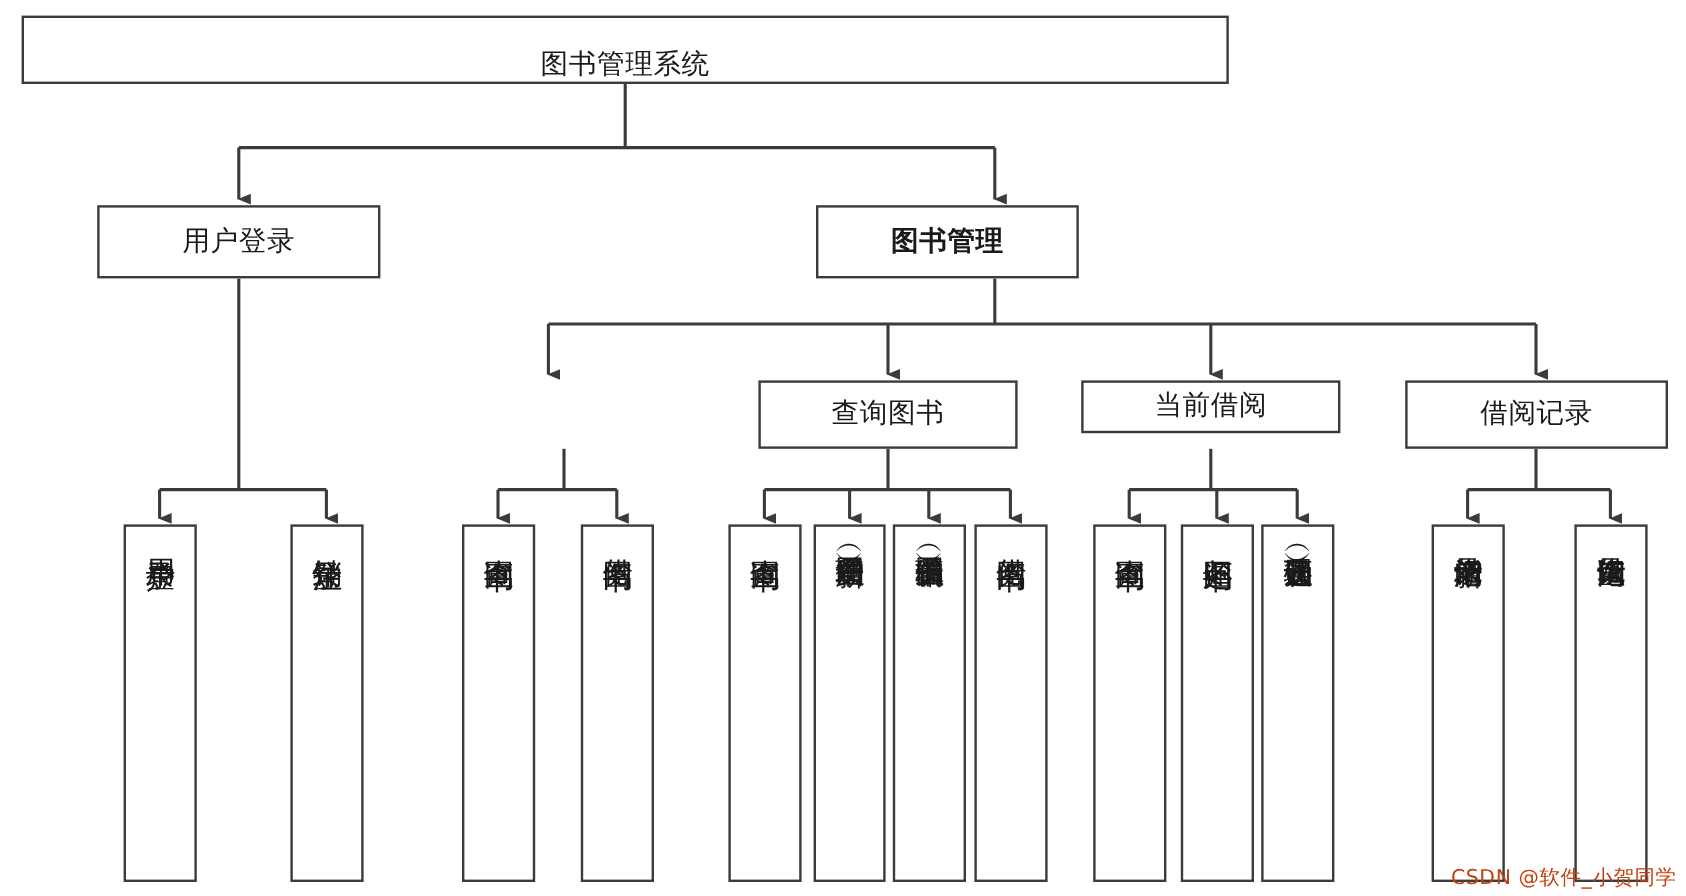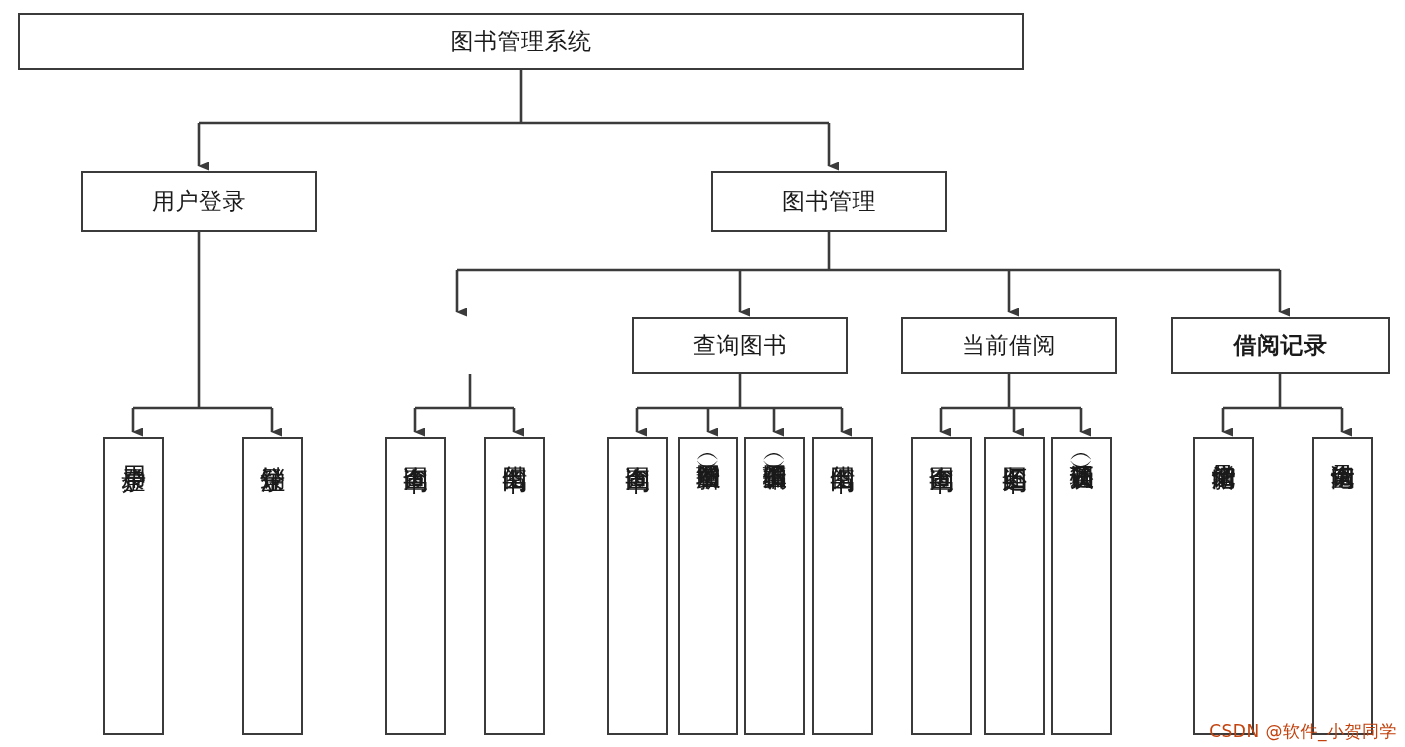--- a/index.html
+++ b/index.html
@@ -121,38 +121,38 @@
       <path d="M1014,408 L1014,432" marker-end="url(#arrowhead)"></path>
       <path d="M1081,408 L1081,432" marker-end="url(#arrowhead)"></path>
 
       <path d="M1280,374 L1280,408"></path>
       <path d="M1223,408 L1342,408"></path>
       <path d="M1223,408 L1223,432" marker-end="url(#arrowhead)"></path>
       <path d="M1342,408 L1342,432" marker-end="url(#arrowhead)"></path>
     </g>
   </svg>
 
-  <div class="node horizontal" style="left: 18px; top: 13px; width: 1006px; height: 57px;">
+  <div class="node horizontal" style="left: 18px; top: 13px; width: 1006px; height: 57px; align-items: flex-end;">
     <span class="node-label">图书管理系统</span>
   </div>
 
   <div class="node horizontal" style="left: 81px; top: 171px; width: 236px; height: 61px;">
     <span class="node-label">用户登录</span>
   </div>
-  <div class="node horizontal" style="left: 711px; top: 171px; width: 236px; height: 61px;">
+  <div class="node horizontal" style="left: 680px; top: 171px; width: 219px; height: 61px; font-weight: bold;">
     <span class="node-label">图书管理</span>
   </div>
 
   <div class="node horizontal" style="left: 632px; top: 317px; width: 216px; height: 57px;">
     <span class="node-label">查询图书</span>
   </div>
-  <div class="node horizontal" style="left: 901px; top: 317px; width: 216px; height: 57px;">
+  <div class="node horizontal" style="left: 901px; top: 317px; width: 216px; height: 44px;">
     <span class="node-label">当前借阅</span>
   </div>
-  <div class="node horizontal" style="left: 1171px; top: 317px; width: 219px; height: 57px; font-weight: bold;">
+  <div class="node horizontal" style="left: 1171px; top: 317px; width: 219px; height: 57px;">
     <span class="node-label">借阅记录</span>
   </div>
 
   <div class="node vertical" style="left: 103px; top: 437px; width: 61px; height: 298px;">
     <span class="node-label">用户登录</span>
   </div>
   <div class="node vertical" style="left: 242px; top: 437px; width: 61px; height: 298px;">
     <span class="node-label">注销登录</span>
   </div>
   <div class="node vertical" style="left: 385px; top: 437px; width: 61px; height: 298px;">

